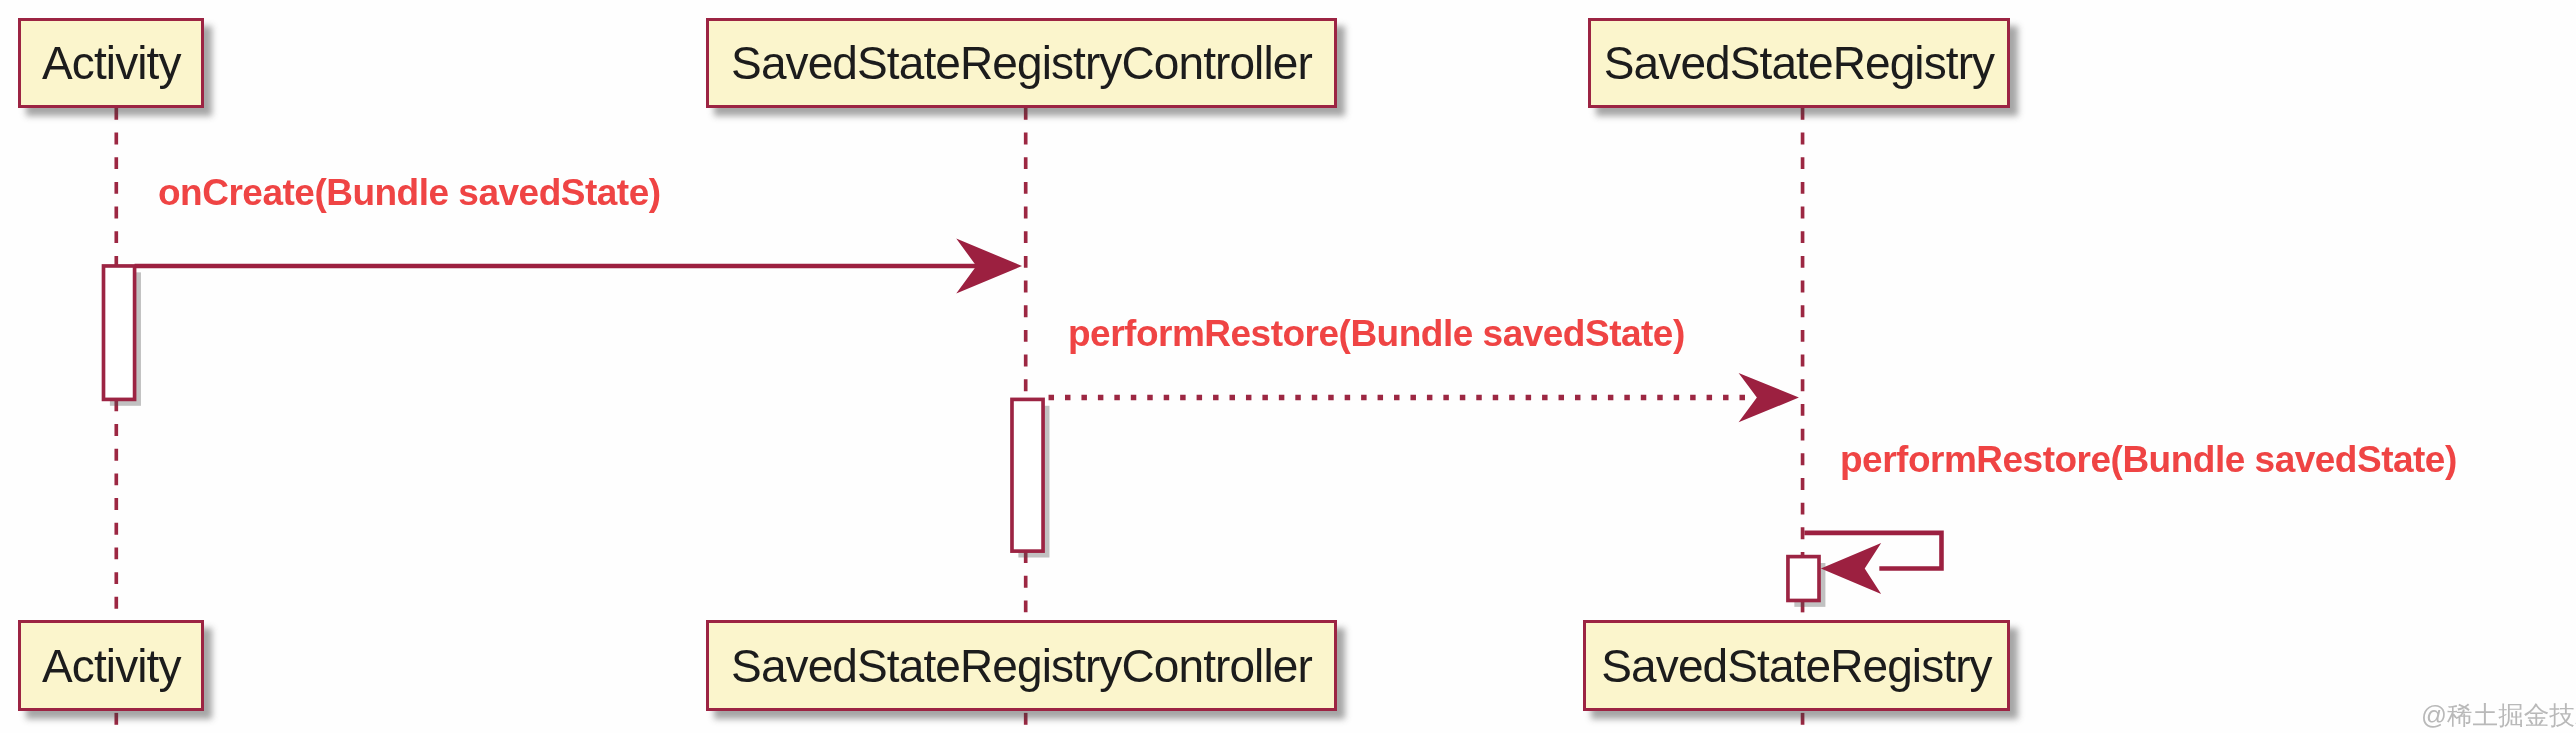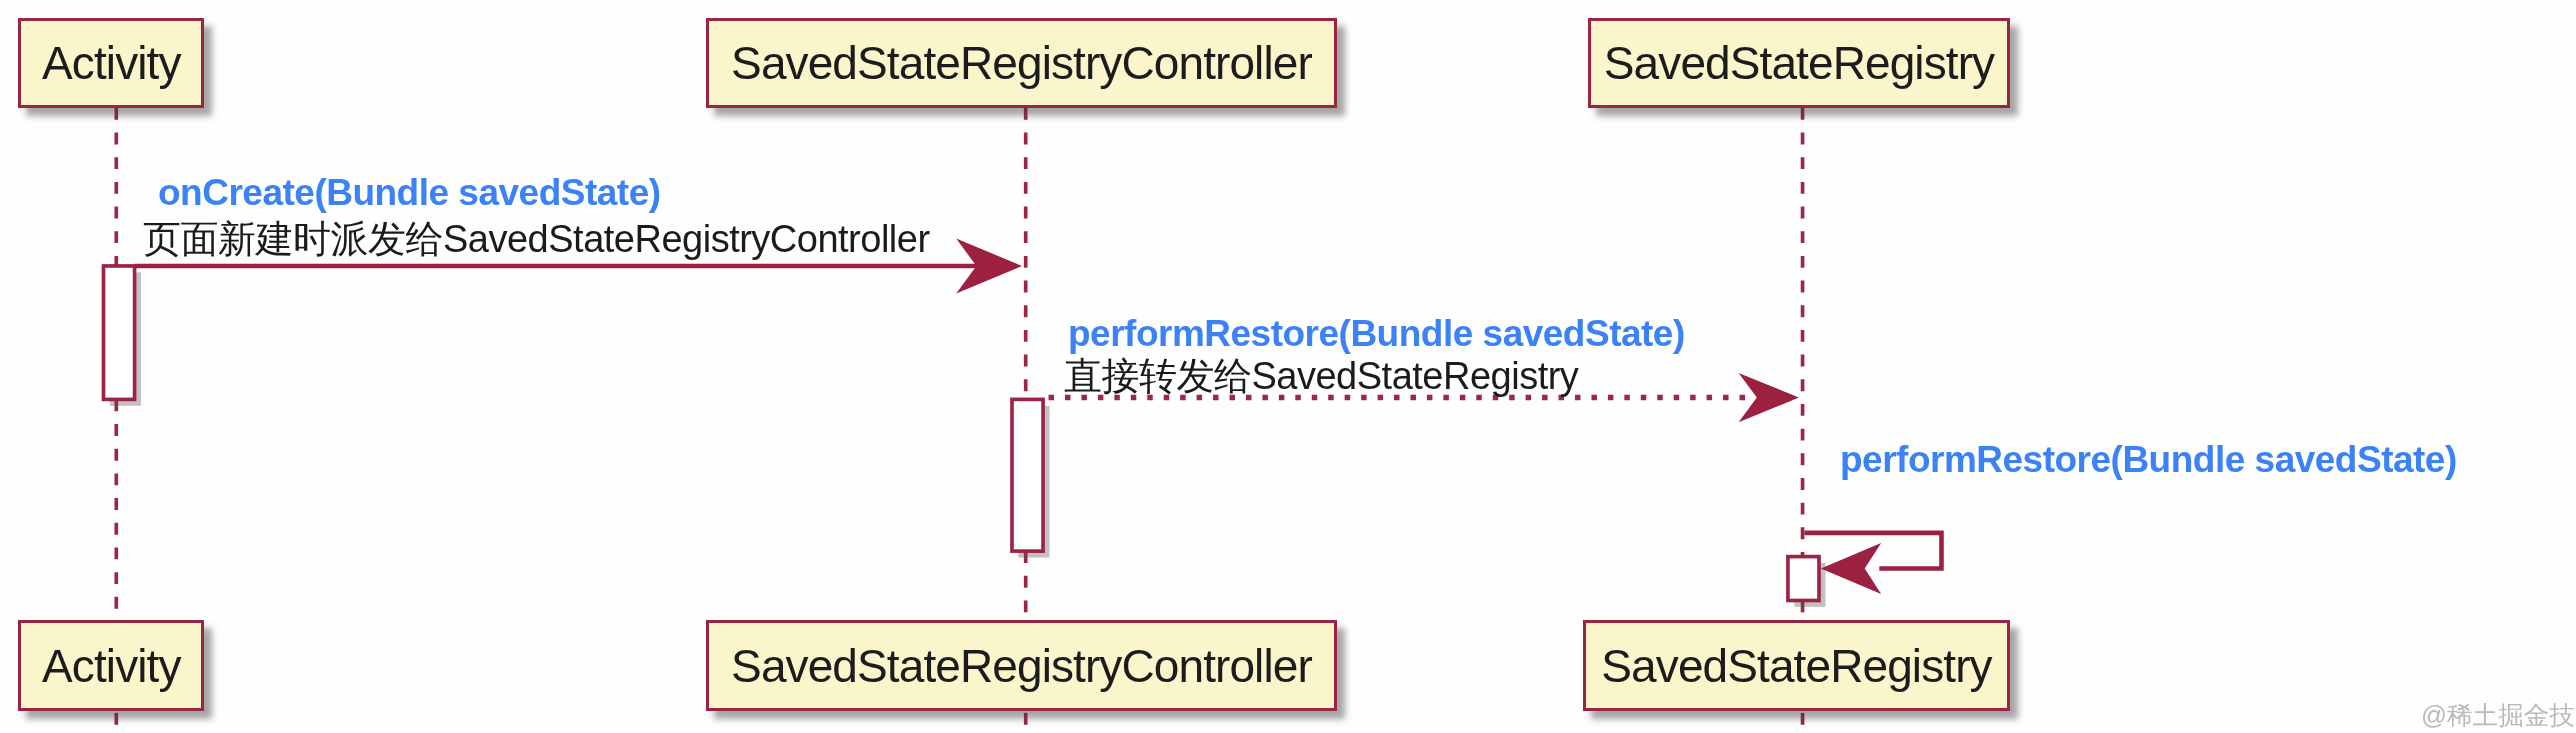--- a/index.html
+++ b/index.html
@@ -32,21 +32,21 @@
     justify-content: center;
     z-index: 3;
     color: #1c1c1c;
     font-size: 46px;
     letter-spacing: -0.9px;
     white-space: nowrap;
   }
   .msg-method {
     position: absolute;
     z-index: 4;
-    color: #3b82f6;
+    color: #ef4444;
     font-size: 37px;
     font-weight: 700;
     white-space: nowrap;
     letter-spacing: -0.5px;
   }
   .msg-note {
     position: absolute;
     z-index: 4;
     color: #1b1b1b;
     font-size: 38px;
@@ -139,23 +139,21 @@
     <span>Activity</span>
   </div>
   <div class="participant-box box-controller-bottom">
     <span>SavedStateRegistryController</span>
   </div>
   <div class="participant-box box-registry-bottom">
     <span>SavedStateRegistry</span>
   </div>
 
   <div class="msg-method m1-method">onCreate(Bundle savedState)</div>
-  <div class="msg-note m1-note">页面新建时派发给SavedStateRegistryController</div>
 
   <div class="msg-method m2-method">performRestore(Bundle savedState)</div>
-  <div class="msg-note m2-note">直接转发给SavedStateRegistry</div>
 
   <div class="msg-method m3-method">performRestore(Bundle savedState)</div>
 
   <div class="watermark">@稀土掘金技术社区</div>
 
 </div>
 
 
 </body></html>

